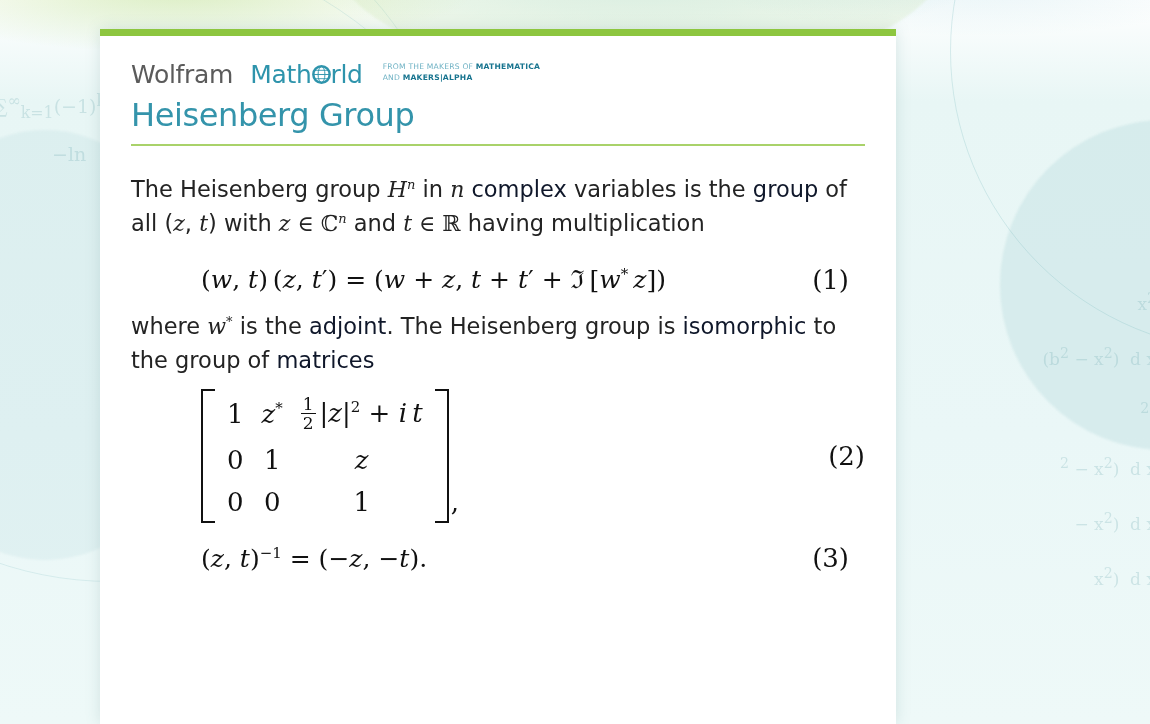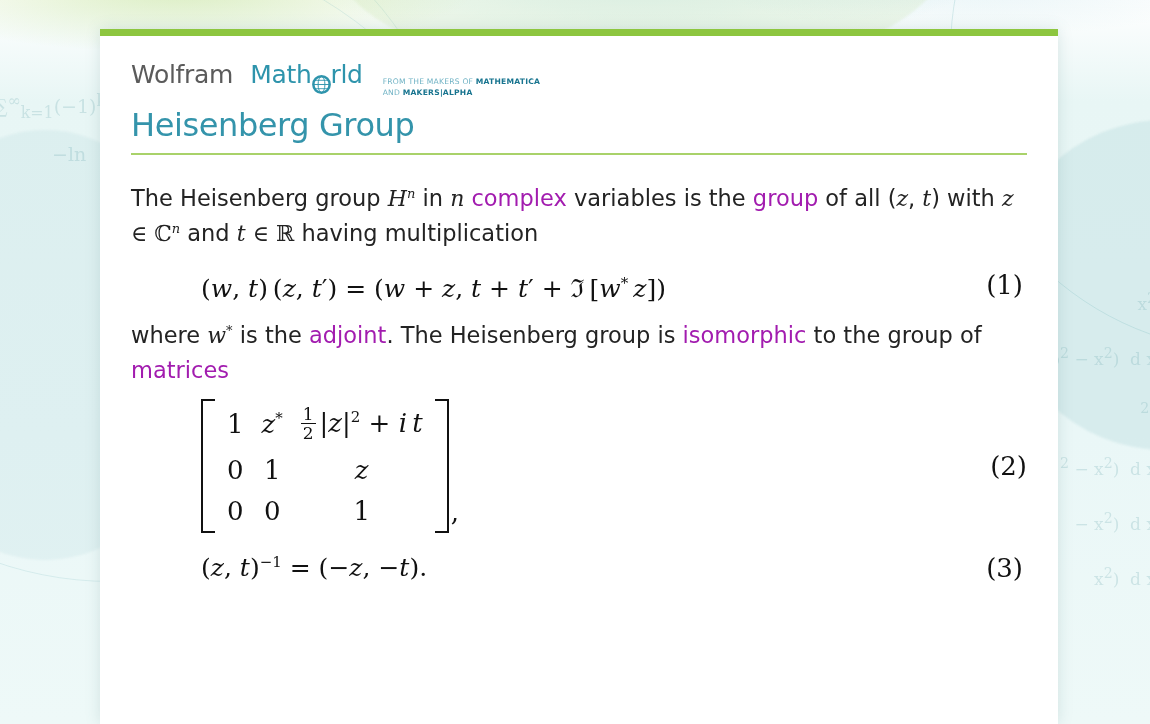--- a/index.html
+++ b/index.html
@@ -47,21 +47,21 @@
     user-select: none;
   }
   #bg-math-left { left: -6px; top: 82px; font-size: 19px; line-height: 2.4; }
   #bg-math-right { right: -6px; top: 276px; font-size: 17px; line-height: 3.2; text-align: right; }
   #bg-math-right div, #bg-math-left div { opacity: .85; }
 
   
   #page-card {
     position: absolute;
     left: 100px; top: 29px;
-    width: 958px;
+    width: 796px;
     height: 695px;
     background: #ffffff;
     box-shadow: 0 0 14px rgba(80,130,130,.18);
     overflow: hidden;
   }
   #card-top-rule {
     height: 7px;
     background: #8dc63f;
     width: 100%;
   }
@@ -82,32 +82,32 @@
     color: #5b5b5b;
     letter-spacing: -.3px;
   }
   .logo-mathworld {
     font-family: "DejaVu Sans", sans-serif;
     font-size: 25px;
     color: #2e94ac;
     letter-spacing: -.3px;
     margin-left: 9px;
     display: inline-flex;
-    align-items: flex-end;
+    align-items: flex-start;
   }
   .globe-o {
     display: inline-block;
     width: 19px; height: 19px;
     position: relative;
     margin: 0 0px;
     transform: translateY(1px);
   }
   #tagline {
     margin-left: 12px;
-    margin-top: 17px;
+    margin-top: 2px;
     font-size: 7.6px;
     line-height: 1.42;
     letter-spacing: .22px;
     color: #6fb2c4;
     font-weight: normal;
     white-space: nowrap;
   }
   #tagline b { color: #17748f; font-weight: bold; }
 
   
@@ -129,21 +129,21 @@
 
   
   .para {
     font-family: "DejaVu Sans", sans-serif;
     font-size: 22.5px;
     line-height: 1.52;
     color: #232323;
     margin: 0;
   }
   a.link, .link {
-    color: #a21caf;
+    color: #0f172a;
     text-decoration: none;
     cursor: pointer;
   }
   .mathvar {
     font-family: "DejaVu Serif", serif;
     font-style: italic;
     font-size: 22px;
   }
   .mathvar sup {
     font-style: italic;
@@ -159,23 +159,23 @@
     font-family: "DejaVu Serif", serif;
     font-style: normal;
     font-size: 22px;
     margin-top: 36px;
   }
   .bbsym sup { font-style: italic; font-size: 13px; }
 
   
   .eqrow {
     display: flex;
-    align-items: flex-start;
+    align-items: flex-end;
     justify-content: space-between;
-    margin: 20px 4px 14px 0;
+    margin: 20px 16px 14px 0;
   }
   .eqbody {
     font-family: "DejaVu Serif", serif;
     font-size: 25px;
     color: #111;
     padding-left: 70px;
     white-space: nowrap;
   }
   .eqbody i { font-style: italic; }
   .eqbody sup { font-size: 15px; vertical-align: super; }

